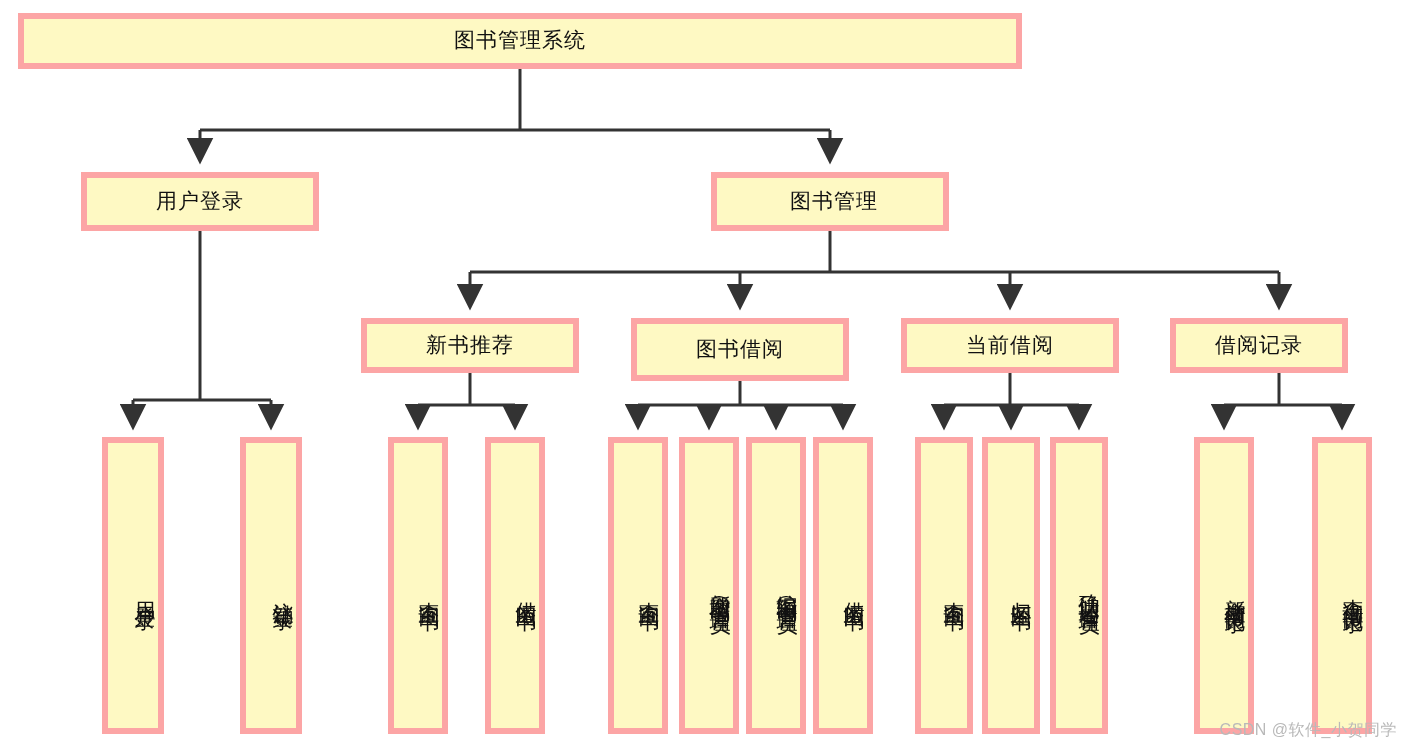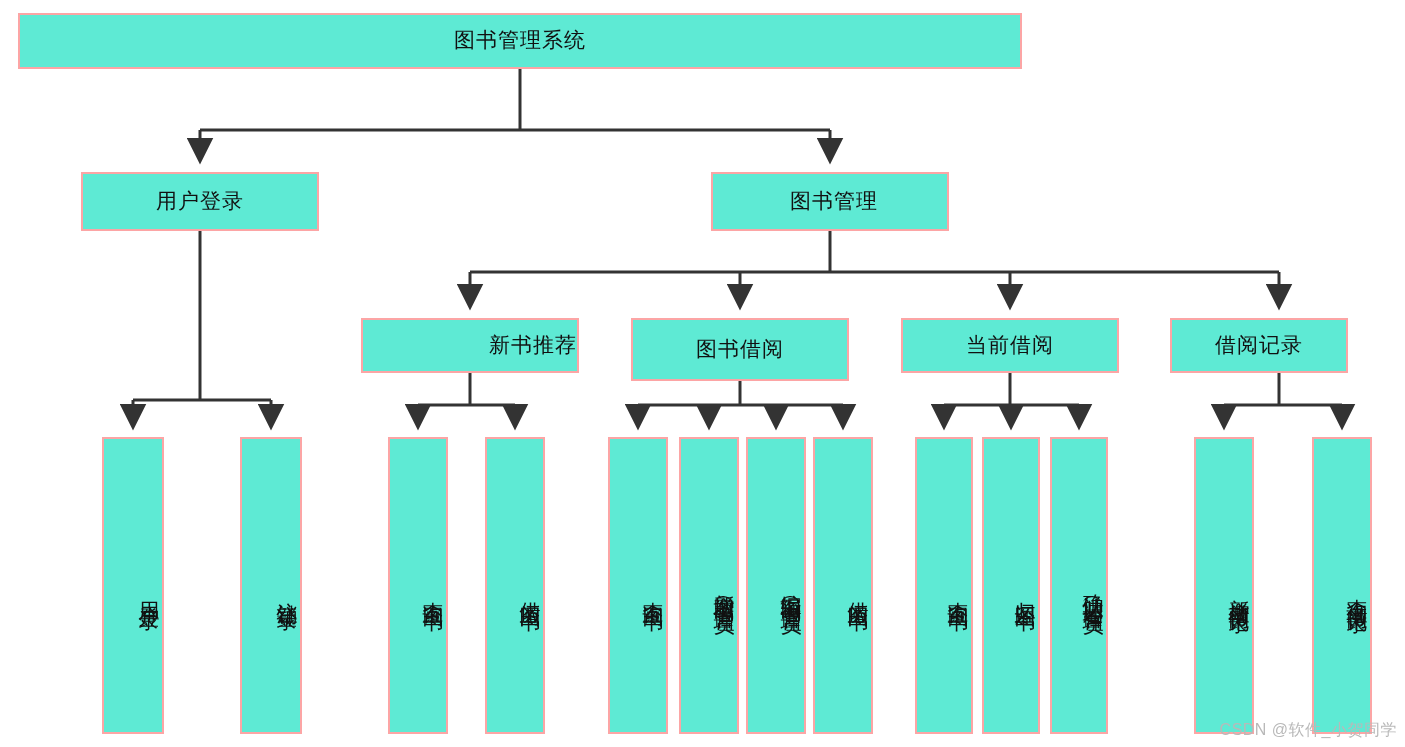--- a/index.html
+++ b/index.html
@@ -10,22 +10,22 @@
     font-family:"DejaVu Sans","Liberation Sans",sans-serif;
     overflow:hidden;
     position:relative;
   }
   #diagram{
     position:absolute;left:0;top:0;width:1405px;height:747px;
   }
   .node{
     position:absolute;
     box-sizing:border-box;
-    background:#5eead4;
-    border:2px solid #fca5a5;
+    background:#fef9c3;
+    border:6px solid #fca5a5;
     display:flex;
     align-items:center;
     justify-content:center;
     color:#111111;
   }
   .node.h{
     font-size:21px;
     letter-spacing:1px;
     line-height:1.2;
   }
@@ -117,21 +117,21 @@
     <span class="txt">图书管理系统</span>
   </div>
 
   <div class="node h" style="left:81px;top:172px;width:238px;height:59px;">
     <span class="txt">用户登录</span>
   </div>
   <div class="node h" style="left:711px;top:172px;width:238px;height:59px;padding-left:8px;">
     <span class="txt">图书管理</span>
   </div>
 
-  <div class="node h" style="left:361px;top:318px;width:218px;height:55px;justify-content:flex-end;">
+  <div class="node h" style="left:361px;top:318px;width:218px;height:55px;">
     <span class="txt">新书推荐</span>
   </div>
   <div class="node h" style="left:631px;top:318px;width:218px;height:63px;">
     <span class="txt">图书借阅</span>
   </div>
   <div class="node h" style="left:901px;top:318px;width:218px;height:55px;">
     <span class="txt">当前借阅</span>
   </div>
   <div class="node h" style="left:1170px;top:318px;width:178px;height:55px;">
     <span class="txt">借阅记录</span>

